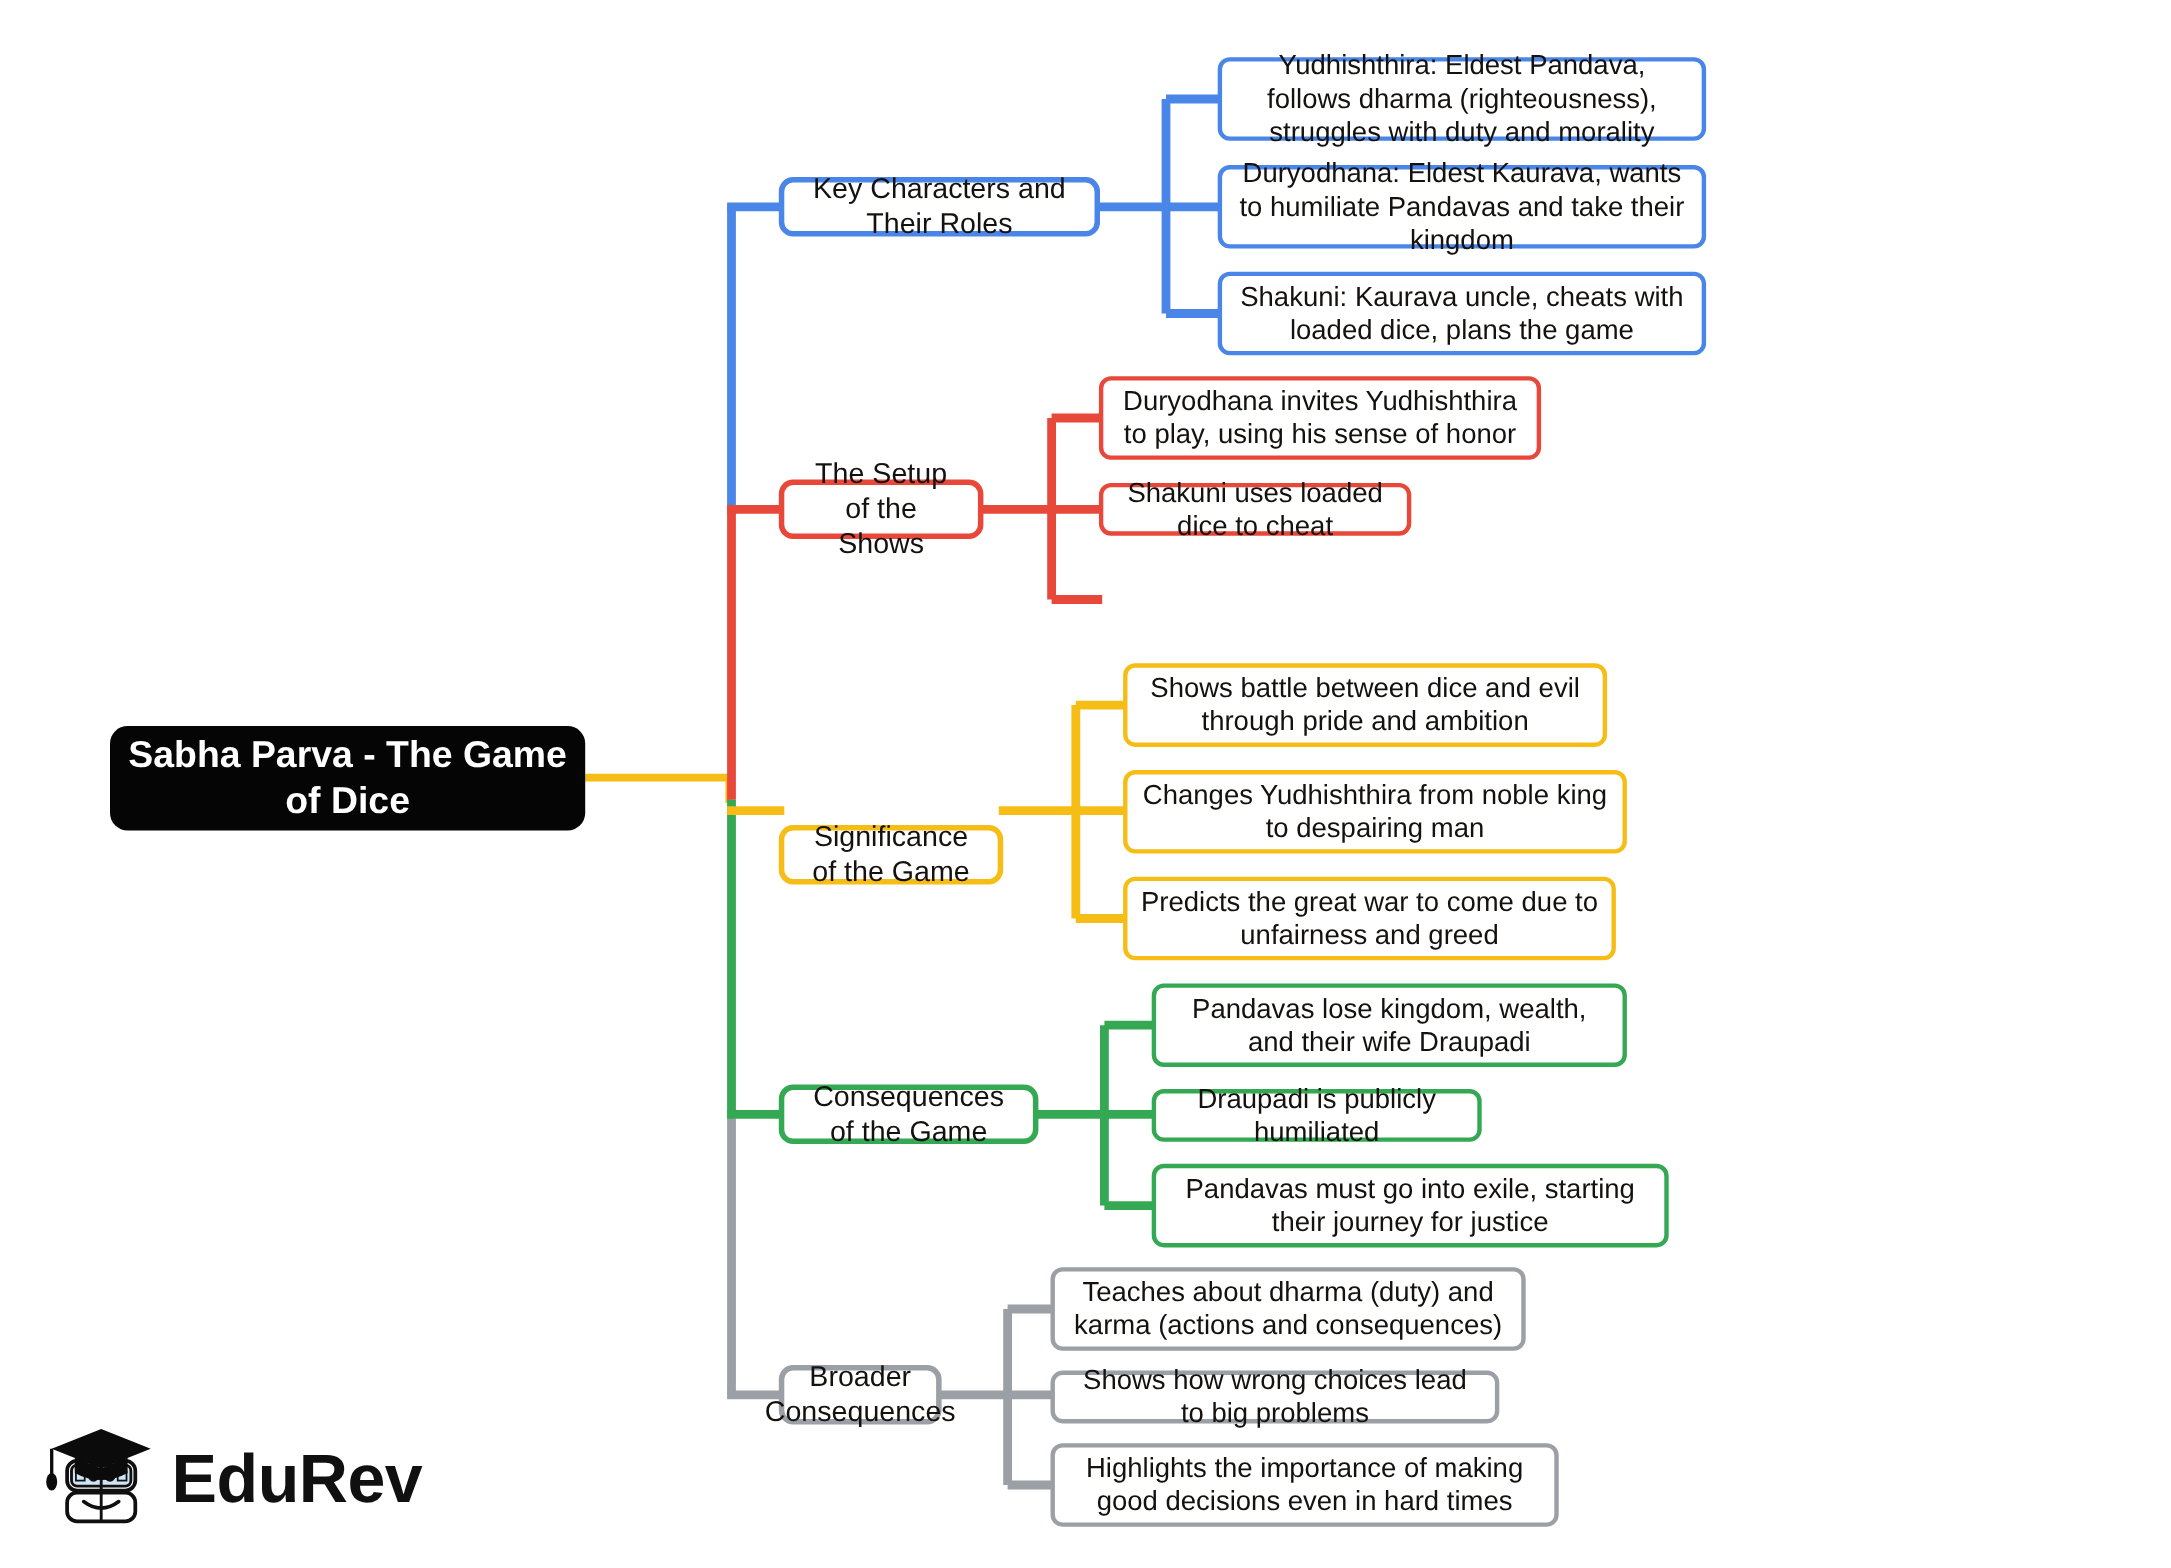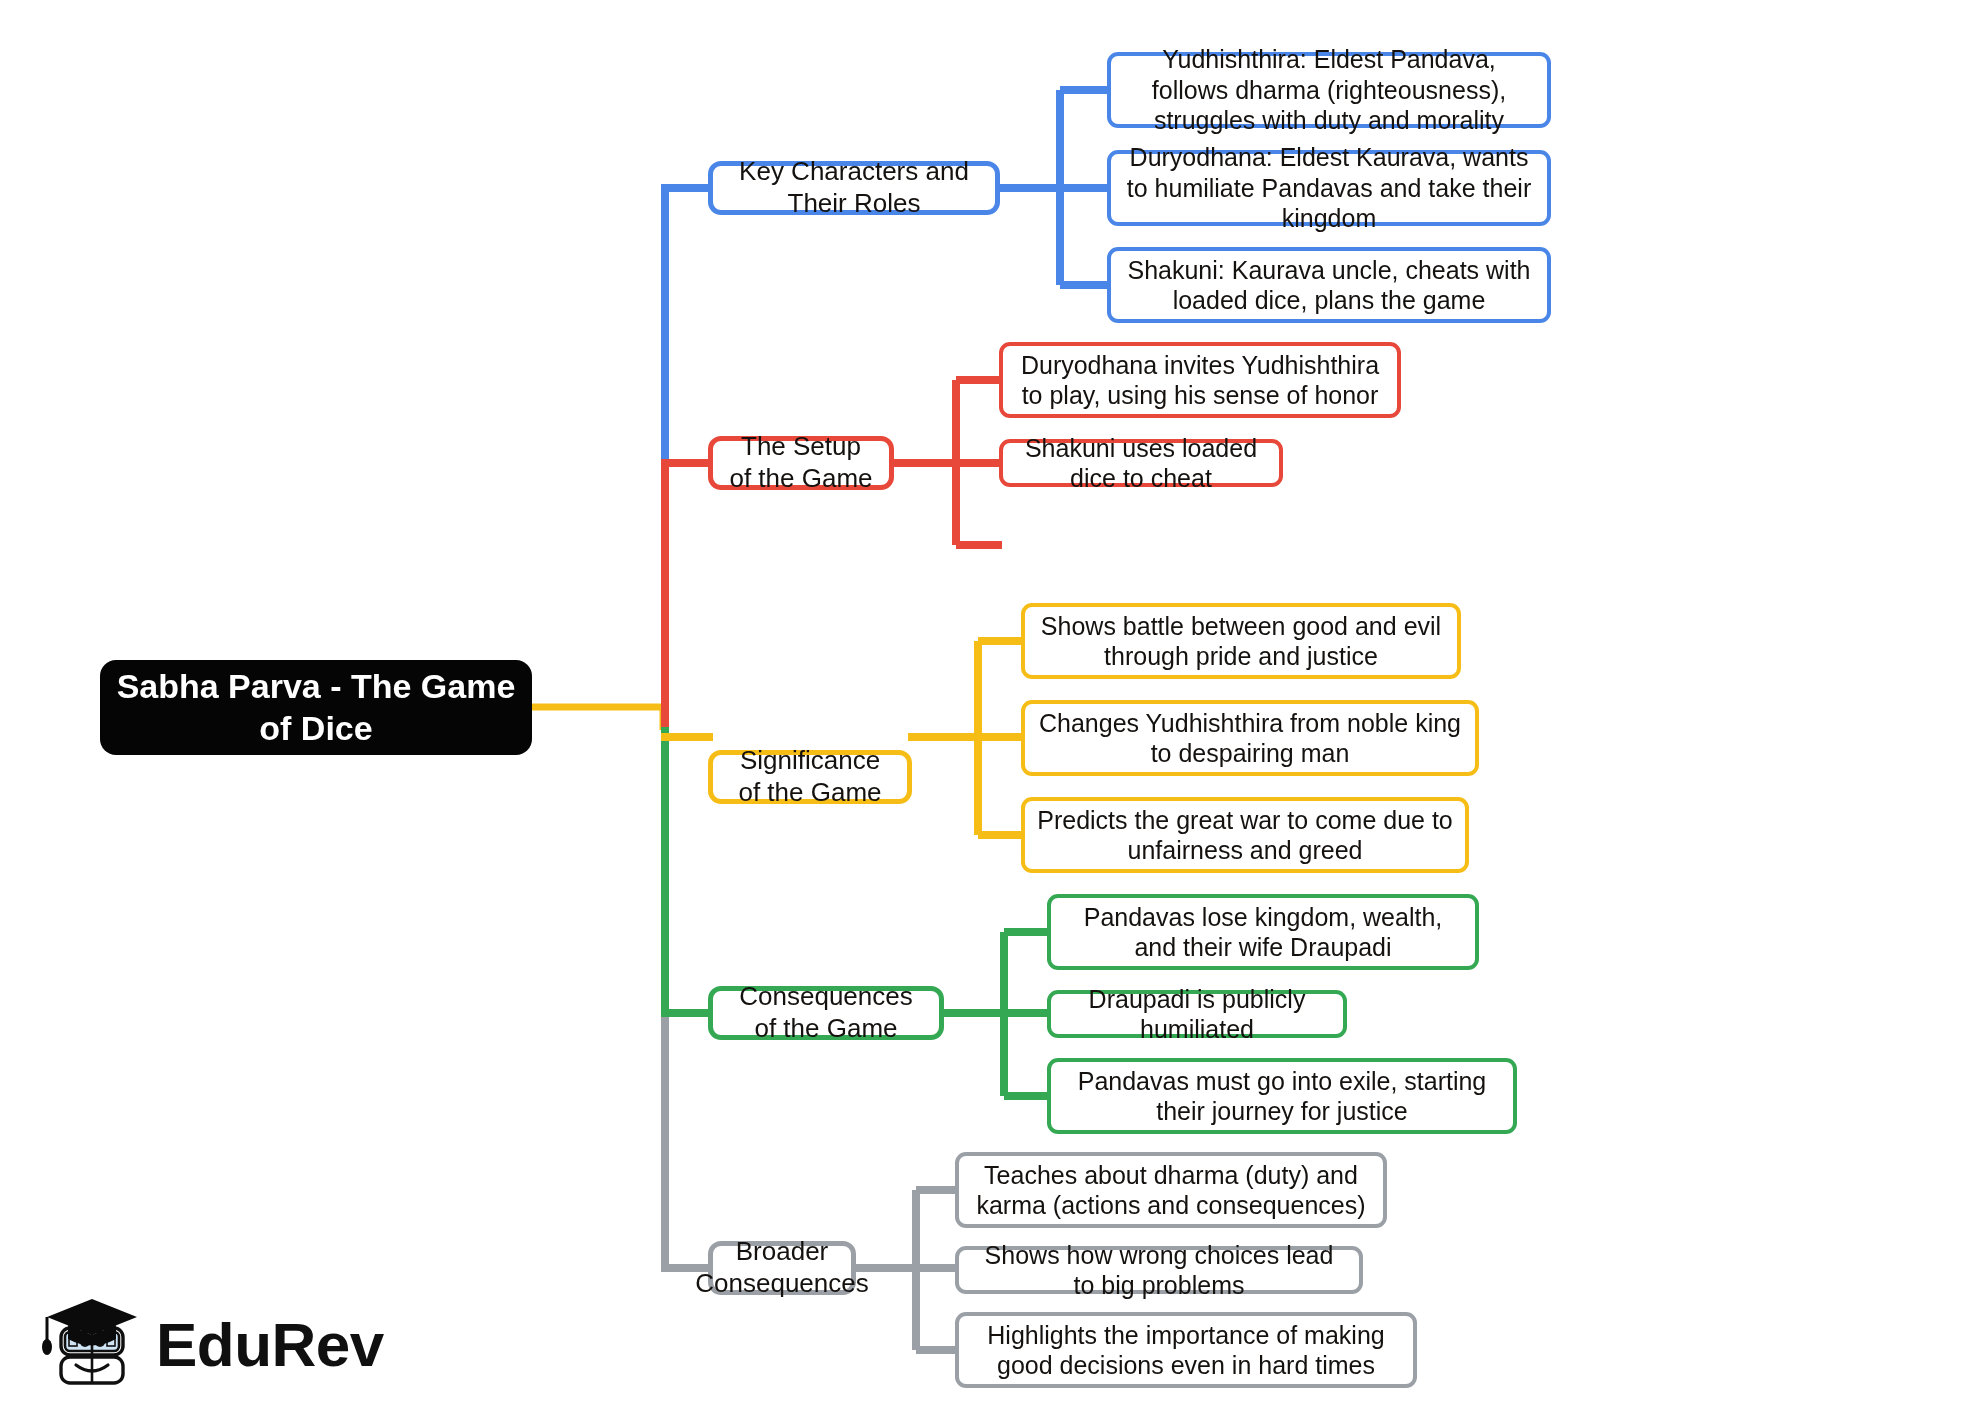--- a/index.html
+++ b/index.html
@@ -148,30 +148,30 @@
   <div class="node root-node">Sabha Parva - The Game of Dice</div>
 
   <div class="node branch-node" style="left:708px; top:161px; width:292px; border-color:#4a86e8;">Key Characters and Their Roles</div>
 
   <div class="node leaf-node two-line" style="left:1107px; top:52px; width:444px; border-color:#4a86e8;">Yudhishthira: Eldest Pandava, follows dharma (righteousness), struggles with duty and morality</div>
 
   <div class="node leaf-node two-line" style="left:1107px; top:150px; width:444px; border-color:#4a86e8;">Duryodhana: Eldest Kaurava, wants to humiliate Pandavas and take their kingdom</div>
 
   <div class="node leaf-node two-line" style="left:1107px; top:247px; width:444px; border-color:#4a86e8;">Shakuni: Kaurava uncle, cheats with loaded dice, plans the game</div>
 
-  <div class="node branch-node" style="left:708px; top:436px; width:186px; border-color:#e8483a;">The Setup of the Game</div>
+  <div class="node branch-node" style="left:708px; top:436px; width:186px; border-color:#e8483a;">The Setup of the Shows</div>
 
   <div class="node leaf-node two-line" style="left:999px; top:342px; width:402px; border-color:#e8483a;">Duryodhana invites Yudhishthira to play, using his sense of honor</div>
 
   <div class="node leaf-node one-line" style="left:999px; top:439px; width:284px; border-color:#e8483a;">Shakuni uses loaded dice to cheat</div>
 
 
   <div class="node branch-node" style="left:708px; top:750px; width:204px; border-color:#f6bd16;">Significance of the Game</div>
 
-  <div class="node leaf-node two-line" style="left:1021px; top:603px; width:440px; border-color:#f6bd16;">Shows battle between good and evil through pride and justice</div>
+  <div class="node leaf-node two-line" style="left:1021px; top:603px; width:440px; border-color:#f6bd16;">Shows battle between dice and evil through pride and ambition</div>
 
   <div class="node leaf-node two-line" style="left:1021px; top:700px; width:458px; border-color:#f6bd16;">Changes Yudhishthira from noble king to despairing man</div>
 
   <div class="node leaf-node two-line" style="left:1021px; top:797px; width:448px; border-color:#f6bd16;">Predicts the great war to come due to unfairness and greed</div>
 
   <div class="node branch-node" style="left:708px; top:986px; width:236px; border-color:#34a853;">Consequences of the Game</div>
 
   <div class="node leaf-node two-line" style="left:1047px; top:894px; width:432px; border-color:#34a853;">Pandavas lose kingdom, wealth, and their wife Draupadi</div>
 
   <div class="node leaf-node one-line" style="left:1047px; top:990px; width:300px; border-color:#34a853;">Draupadi is publicly humiliated</div>

